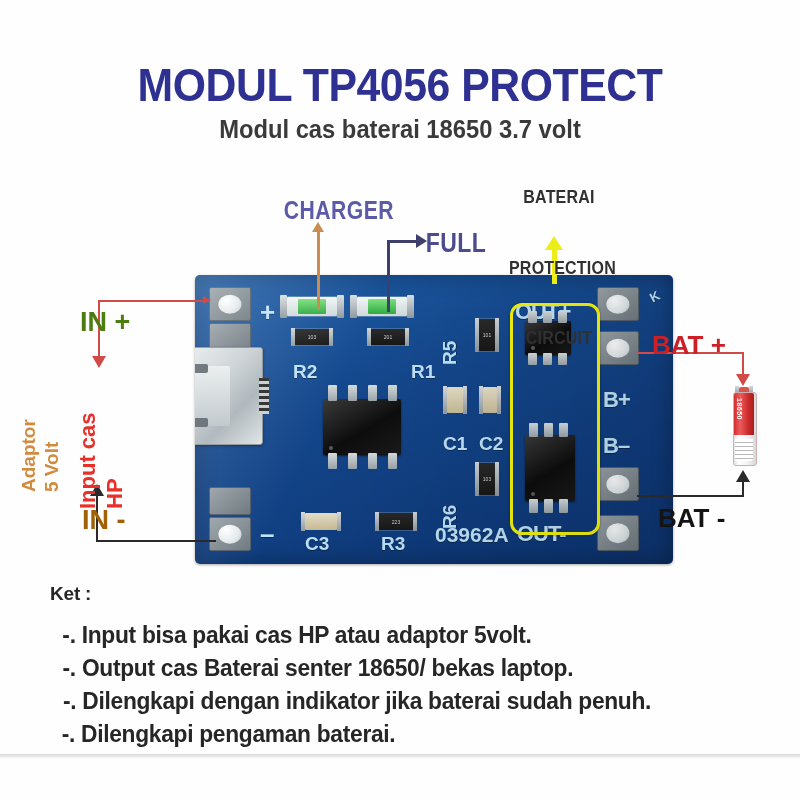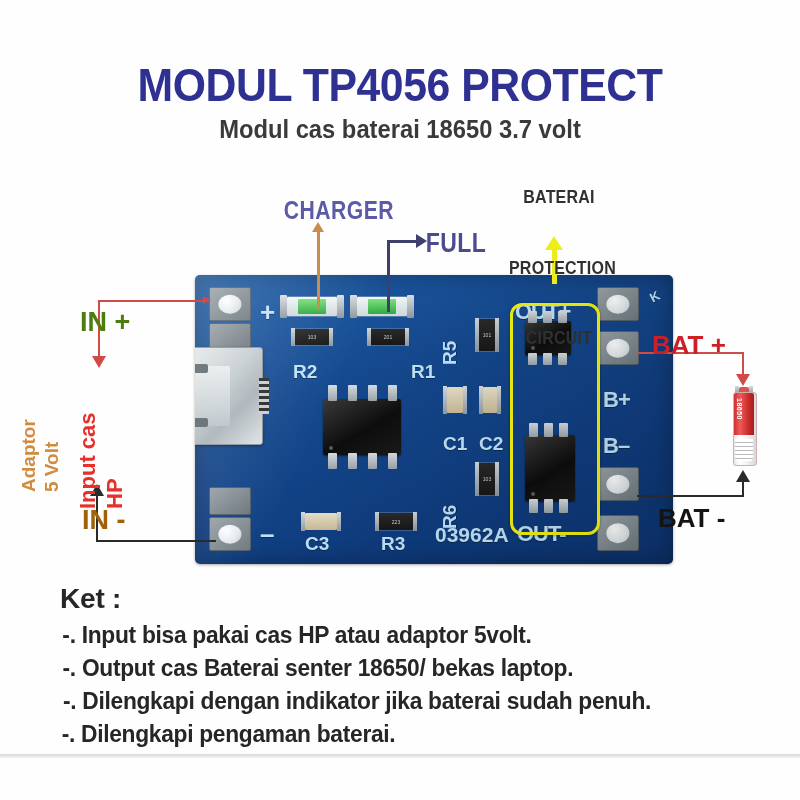--- a/index.html
+++ b/index.html
@@ -134,21 +134,21 @@
     border:1px solid #cfb0b0;}
   #battery .wrap{position:absolute;left:1px;top:7px;width:20px;height:42px;
     background:linear-gradient(90deg,#d23030,#ee5b5b 30%,#c62828 75%,#a81f1f);border-radius:2px 2px 0 0;}
   #battery .txt{position:absolute;left:10px;top:12px;color:#ffffff;font-size:7px;font-weight:bold;
     transform:rotate(90deg);transform-origin:left top;white-space:nowrap;letter-spacing:0.5px;}
   #battery .rings{position:absolute;left:2px;top:53px;width:18px;height:22px;
     background:repeating-linear-gradient(#ffffff 0 3px,#b9b9b9 3px 4px);border-radius:0 0 3px 3px;}
   #battery .cap{position:absolute;left:6px;top:1px;width:10px;height:6px;background:#d9534f;border-radius:2px 2px 0 0;}
 
   
-  .ket{position:absolute;left:60px;font-weight:bold;color:#262626;font-size:28px;letter-spacing:-0.2px;}
+  .ket{position:absolute;left:50px;font-weight:bold;color:#262626;font-size:19px;letter-spacing:-0.2px;}
   .ketline{position:absolute;left:60px;font-weight:bold;color:#262626;font-size:23px;letter-spacing:-0.3px;transform:scaleX(0.99);}
   .grayband{position:absolute;left:0;top:754px;width:800px;height:4px;
     background:linear-gradient(#d8d8d8,#f4f4f4);}
 </style>
 </head>
 <body>
 
 <div id="stage">
 
   <div class="title">MODUL TP4056 PROTECT</div>

